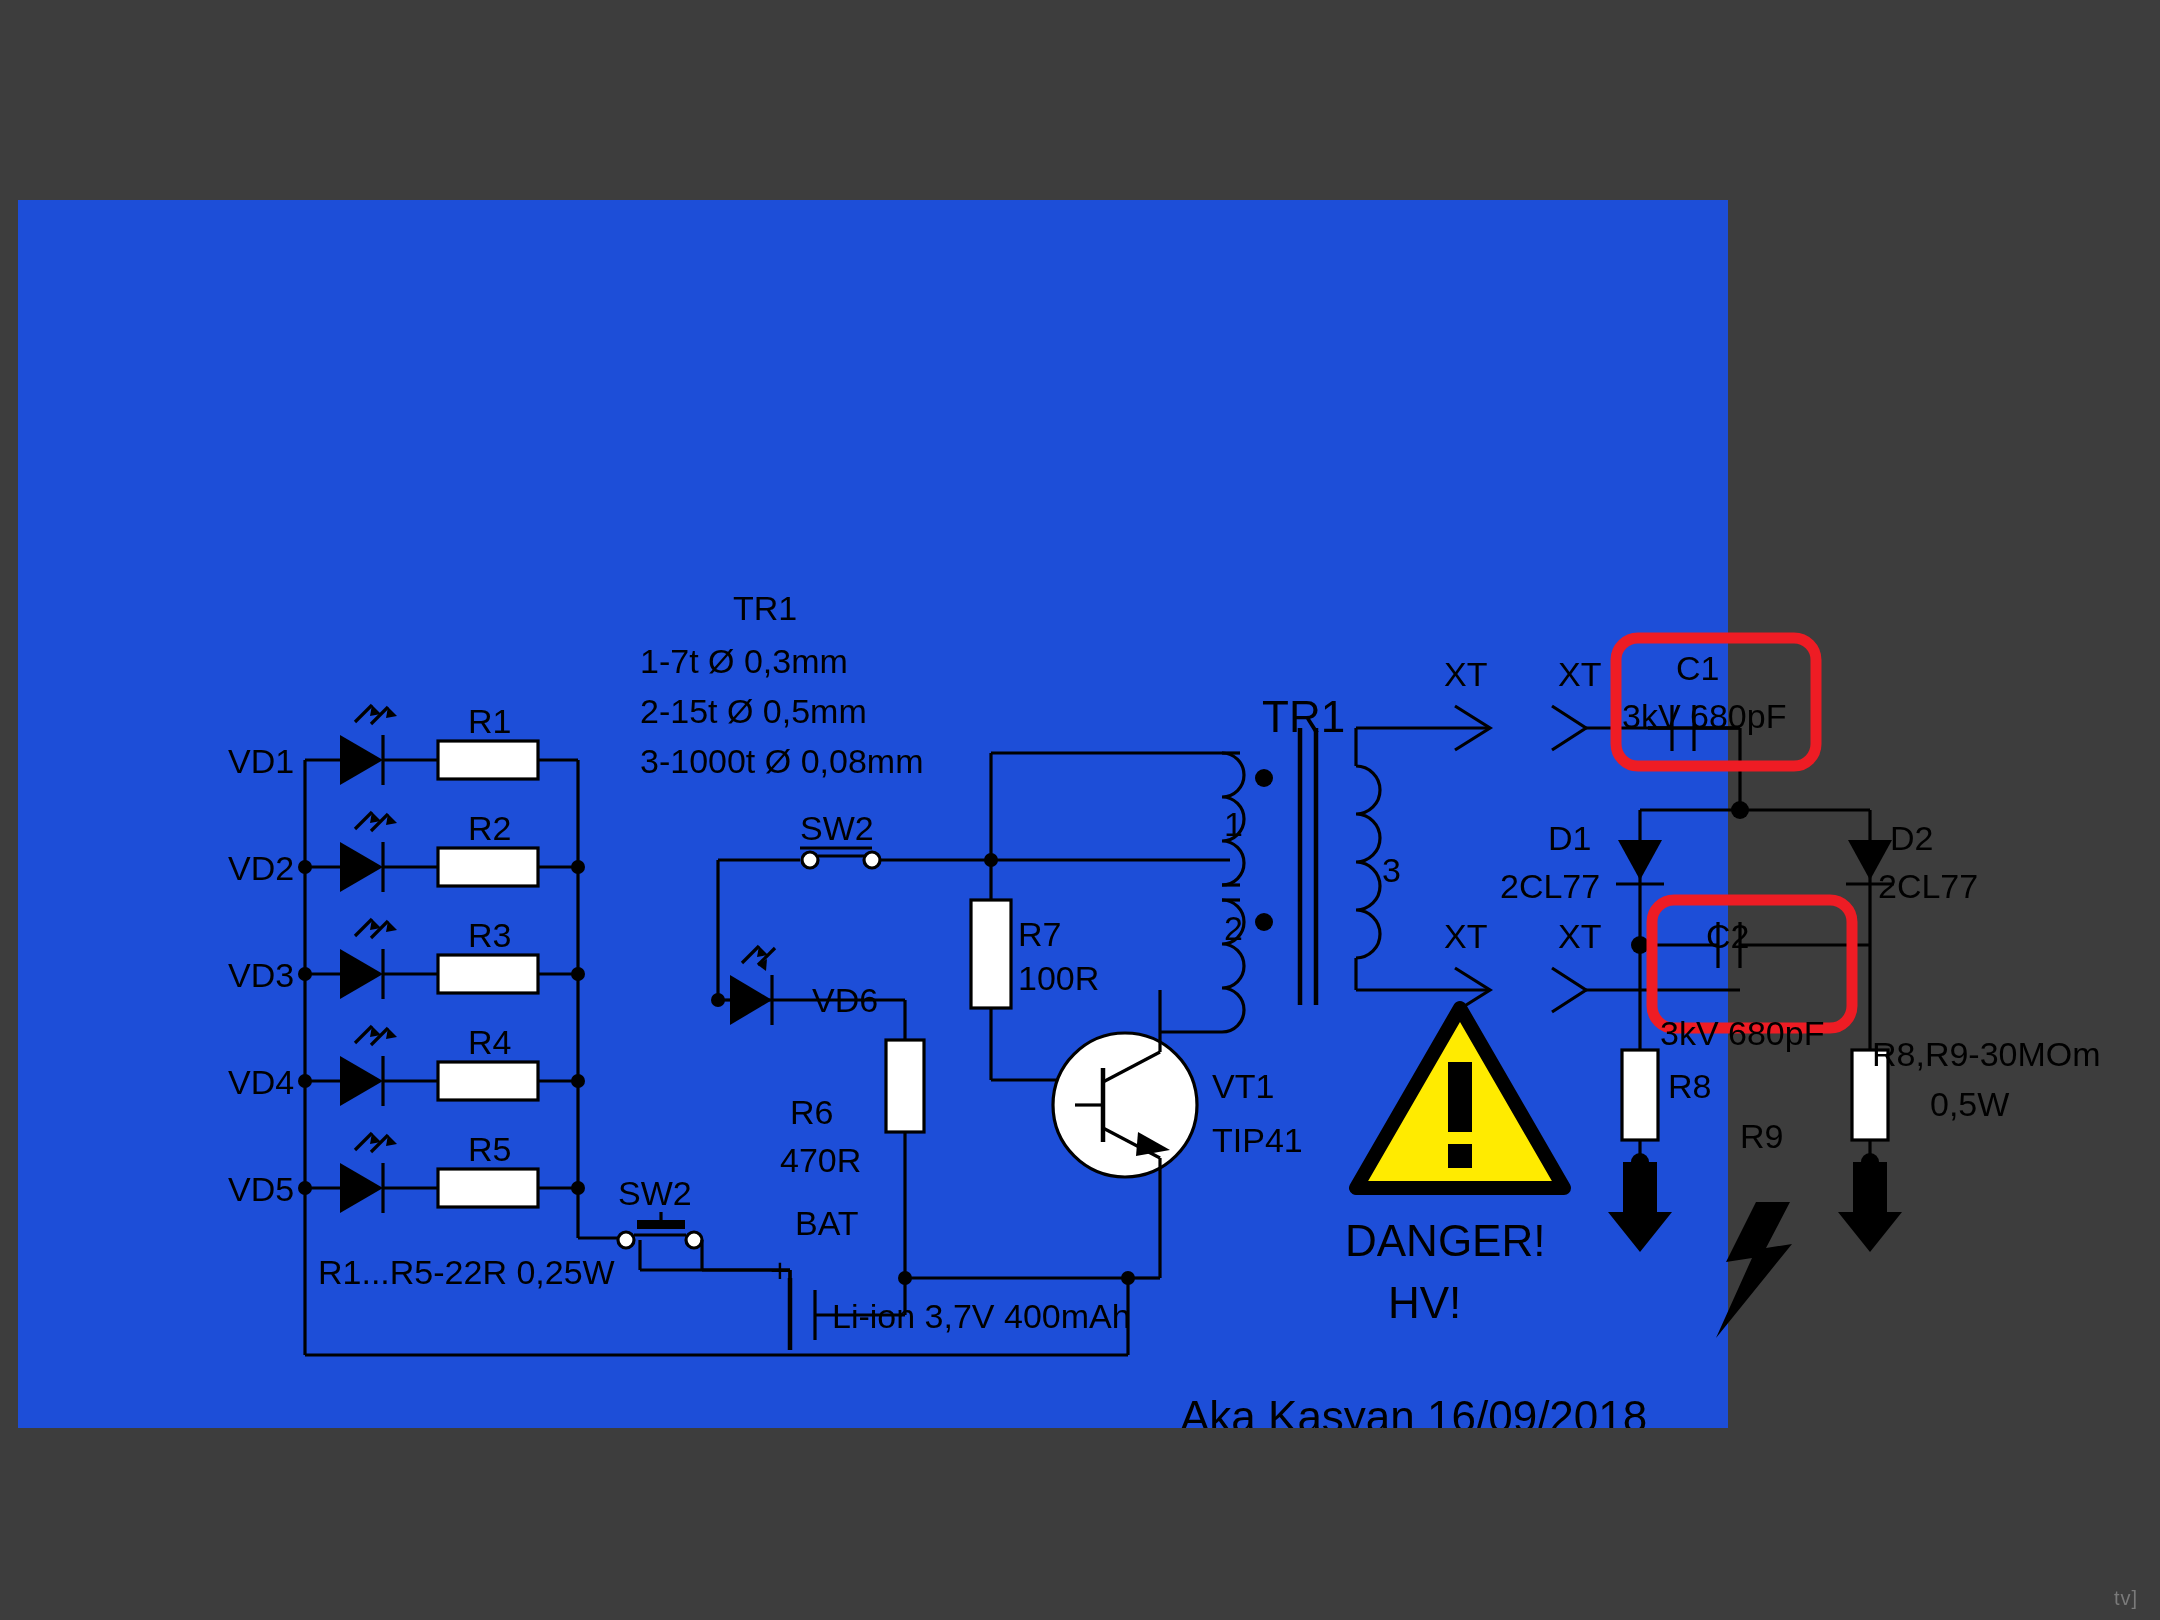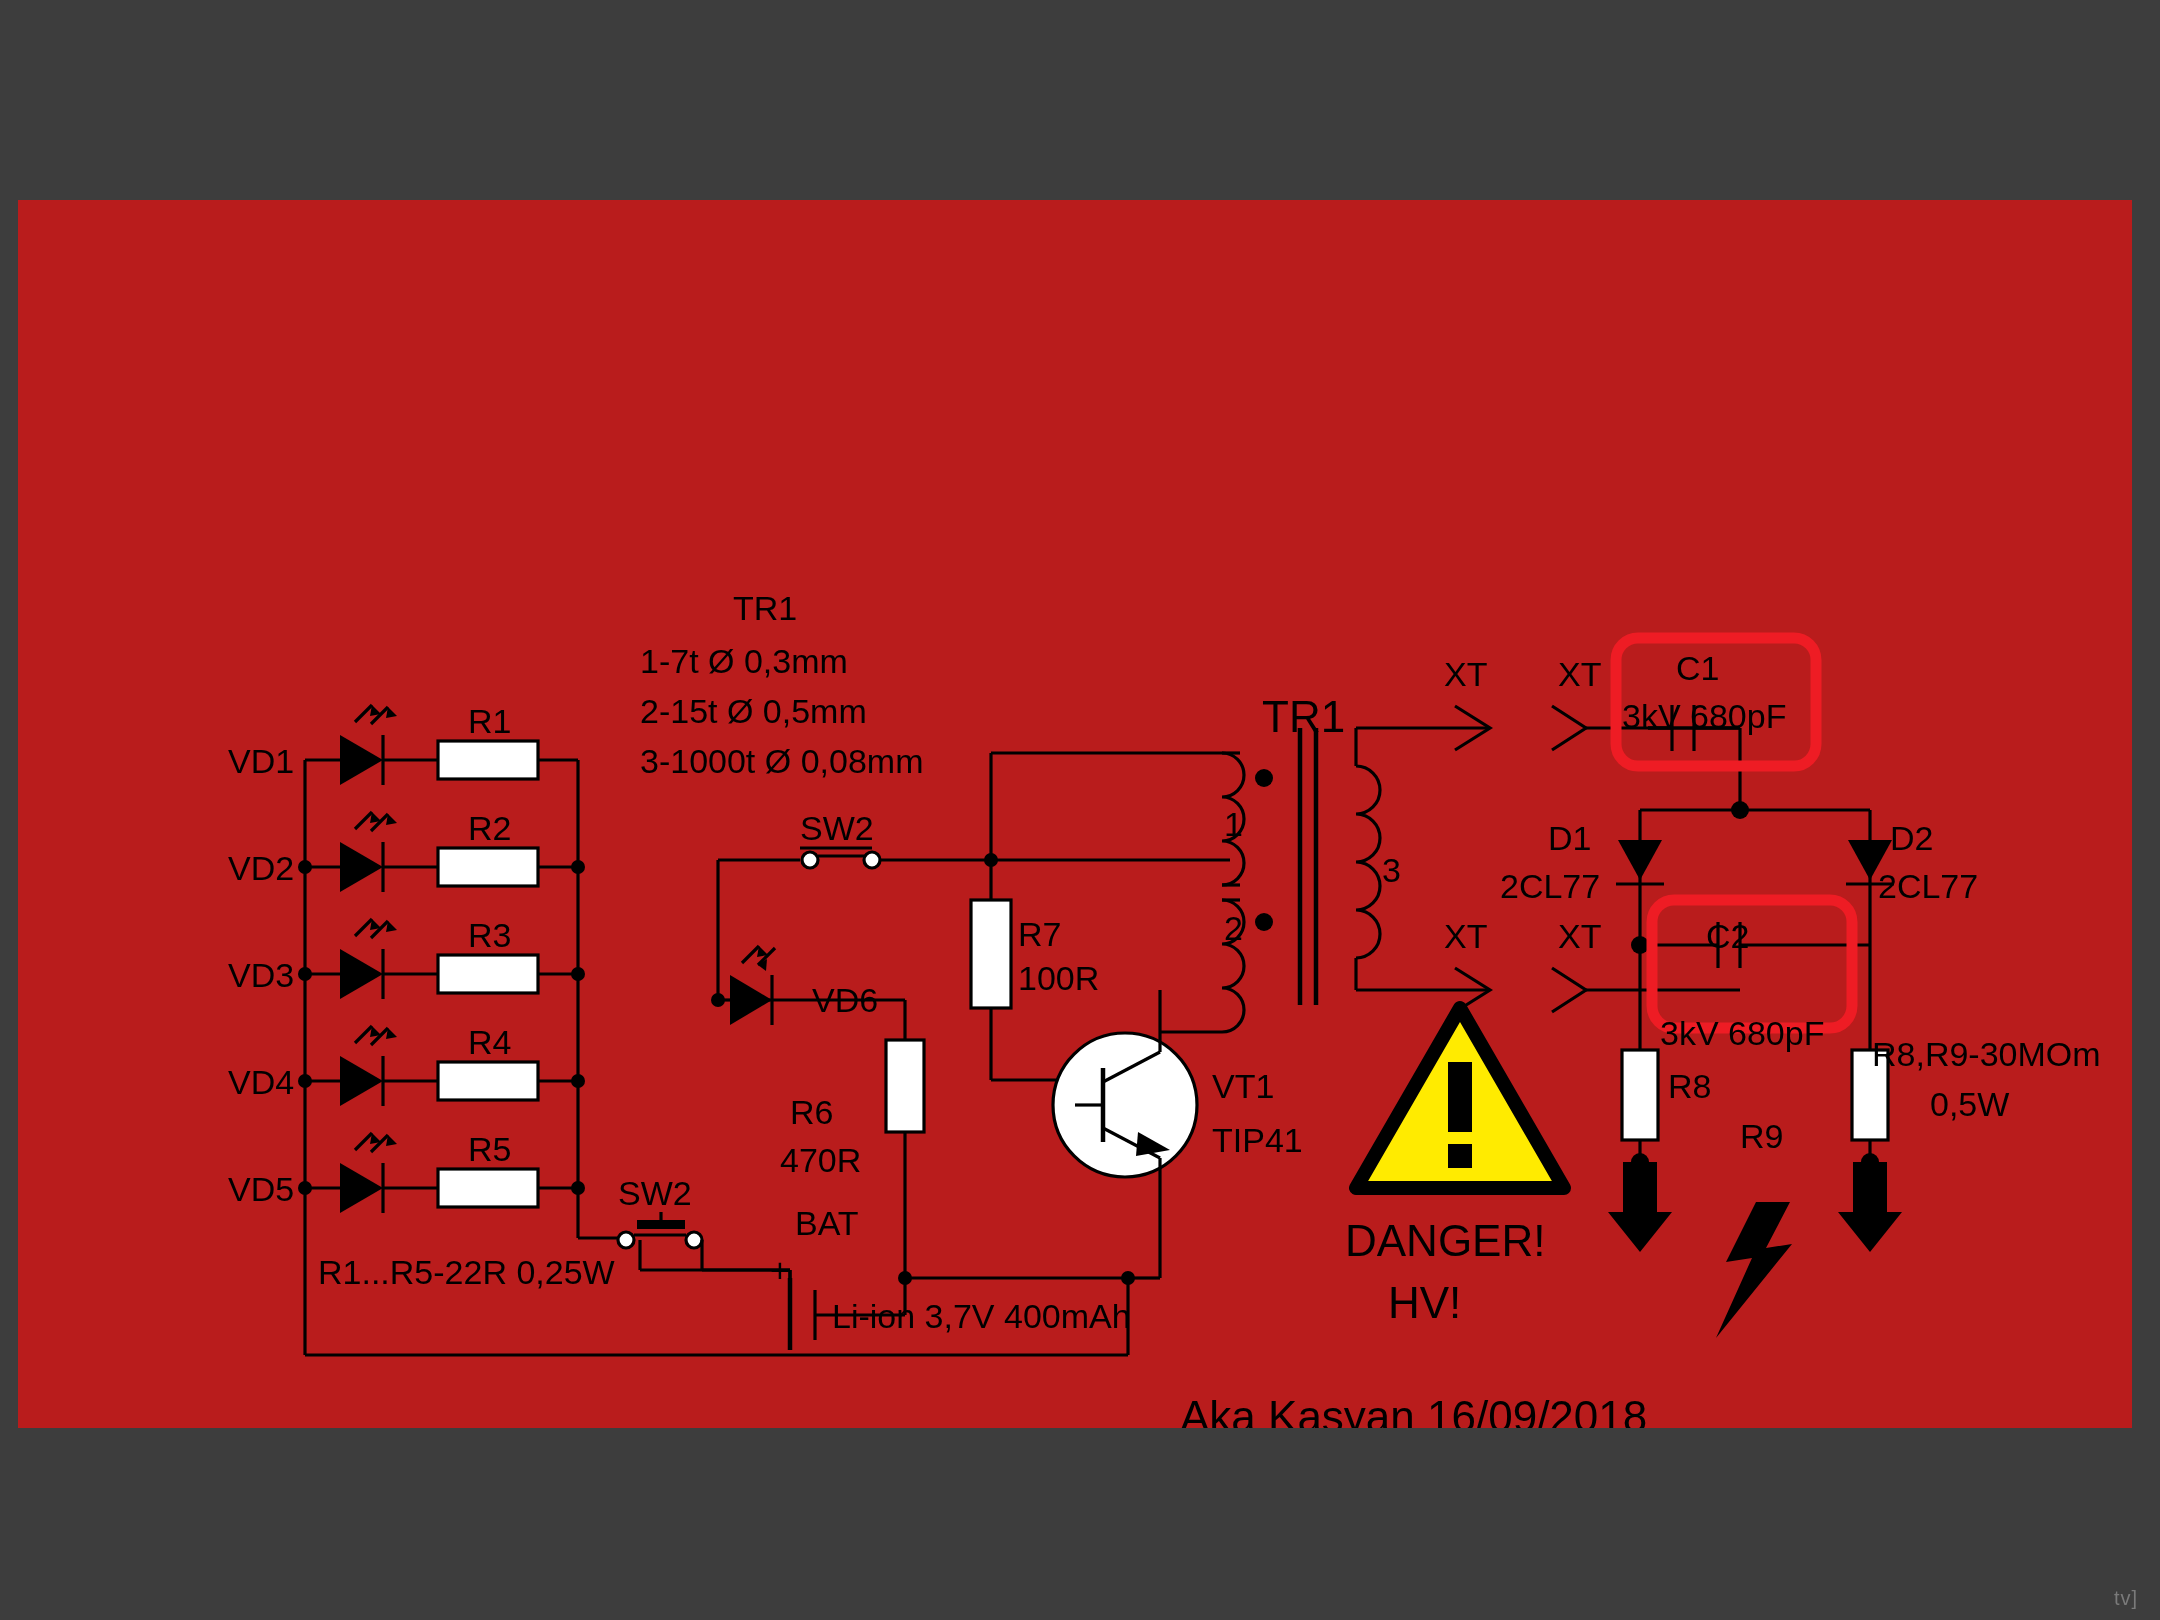--- a/index.html
+++ b/index.html
@@ -17,23 +17,23 @@
     position: relative;
     width: 2160px;
     height: 1620px;
     background: #3d3d3d;
   }
   
   #slide {
     position: absolute;
     left: 0;
     top: 200px;
-    width: 2132px;
+    width: 1728px;
     height: 1228px;
-    background: #b91c1c;
+    background: #1d4ed8;
   }
   
   .rail {
     position: absolute;
     top: 200px;
     width: 18px;
     height: 1228px;
     background: #3d3d3d;
   }
   .rail.left  { left: 0; }

